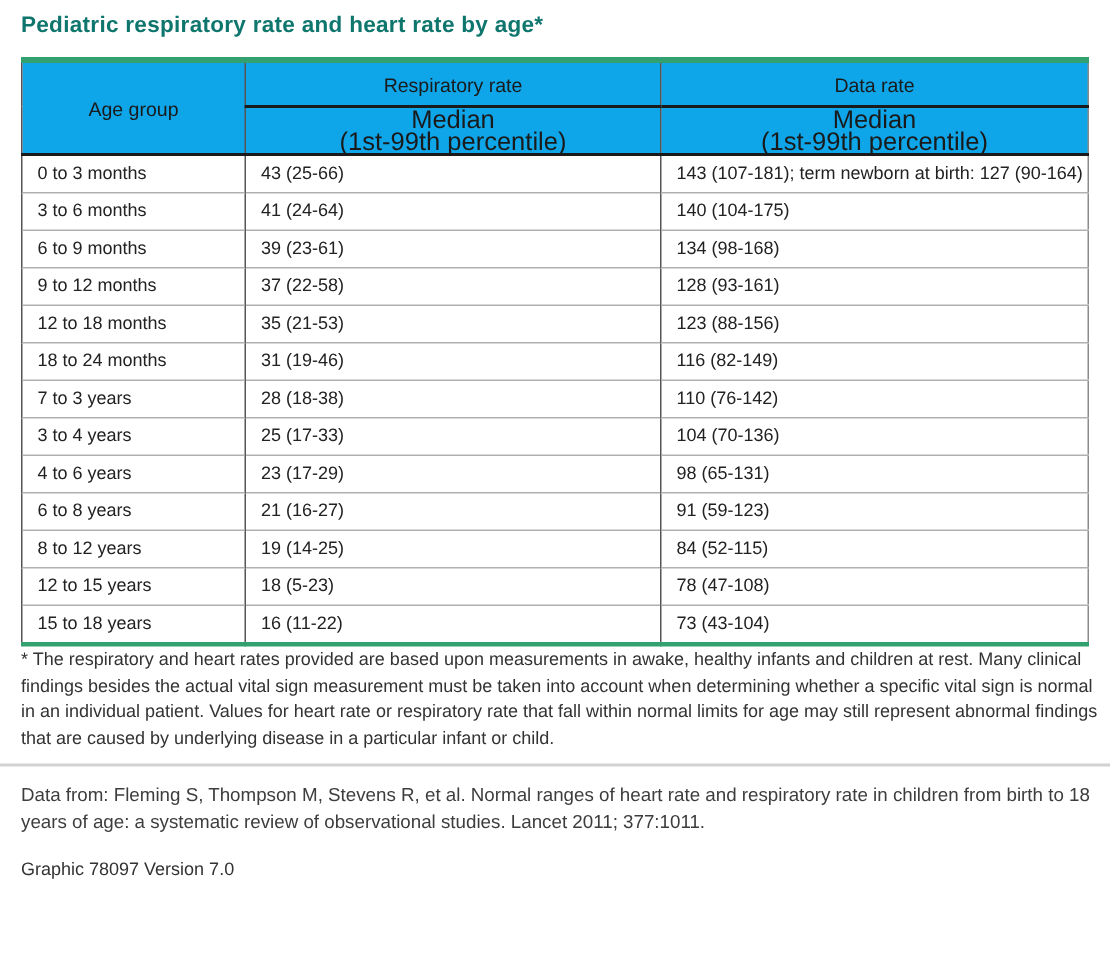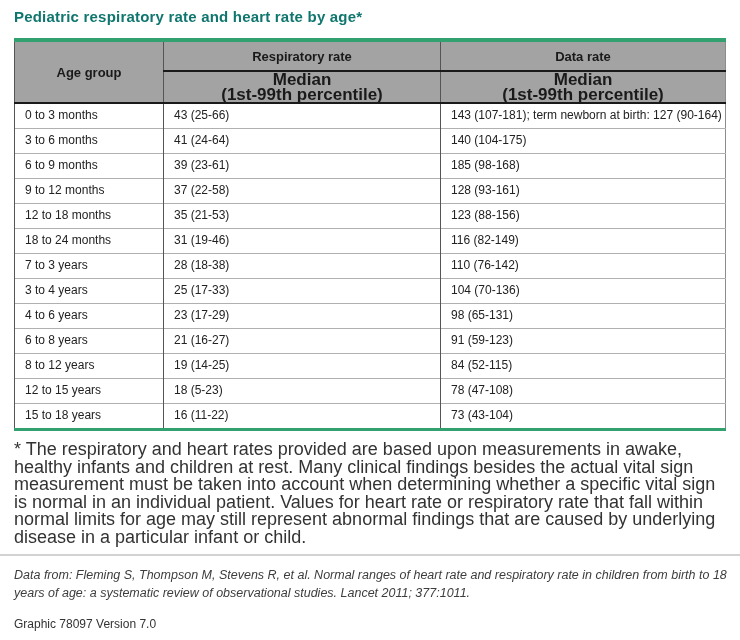--- a/index.html
+++ b/index.html
@@ -33,22 +33,22 @@
     table-layout: fixed;
     border-top: 4px solid #33a06f;
     border-bottom: 3px solid #33a06f;
     border-left: 1px solid #8c8c8c;
     border-right: 1px solid #8c8c8c;
   }
   table.vitals col.c-age { width: 149px; }
   table.vitals col.c-rr  { width: 277px; }
   table.vitals col.c-hr  { width: 285px; }
   table.vitals th {
-    background: #a3a3a3;
-    font-weight: bold;
+    background: #0ea5e9;
+    font-weight: normal;
     text-align: center;
     vertical-align: middle;
     border-left: 1px solid #555555;
     color: #1a1a1a;
   }
   table.vitals thead { border-bottom: 2px solid #1a1a1a; }
   tr.head-main th { font-size: 13px; height: 31px; }
   tr.head-main th.top-col { border-bottom: 2px solid #1a1a1a; }
   tr.head-sub th { font-size: 17px; height: 27px; line-height: 15px; }
   th.age-head { font-size: 13px; }
@@ -57,38 +57,36 @@
     line-height: 15px;
     padding: 4px 0 5px 10px;
     vertical-align: top;
     text-align: left;
     border-left: 1px solid #555555;
     border-top: 1px solid #b0b0b0;
     color: #222222;
   }
   table.vitals tbody tr:first-child td { border-top: none; }
   .footnote {
-    margin-top: 10px;
     width: 718px;
-    font-size: 18px;
+    font-size: 12px;
     line-height: 17.5px;
     color: #333333;
   }
   .divider {
     border: none;
     border-top: 2px solid #d2d2d2;
     margin: 8px 0 0 -14px;
     width: 740px;
   }
   .citation {
     margin-top: 10px;
     width: 718px;
     font-size: 12.5px;
     line-height: 18px;
-    font-style: italic;
     color: #3d3d3d;
   }
   .footer-line {
     margin-top: 15px;
     font-size: 12px;
     color: #333333;
   }
 </style>
 </head>
 <body>
@@ -128,21 +126,21 @@
         <td>143 (107-181); term newborn at birth: 127 (90-164)</td>
       </tr>
       <tr>
         <td>3 to 6 months</td>
         <td>41 (24-64)</td>
         <td>140 (104-175)</td>
       </tr>
       <tr>
         <td>6 to 9 months</td>
         <td>39 (23-61)</td>
-        <td>185 (98-168)</td>
+        <td>134 (98-168)</td>
       </tr>
       <tr>
         <td>9 to 12 months</td>
         <td>37 (22-58)</td>
         <td>128 (93-161)</td>
       </tr>
       <tr>
         <td>12 to 18 months</td>
         <td>35 (21-53)</td>
         <td>123 (88-156)</td>

